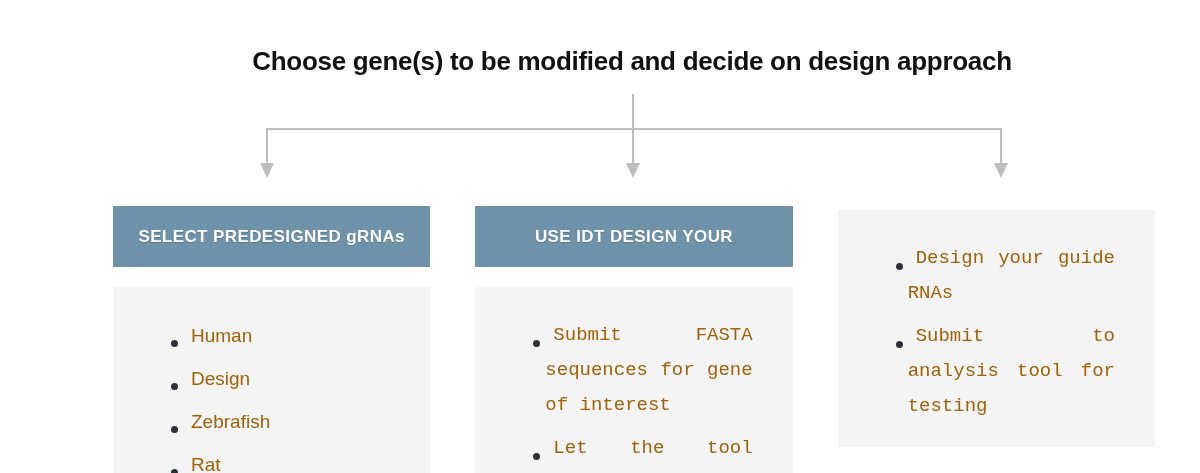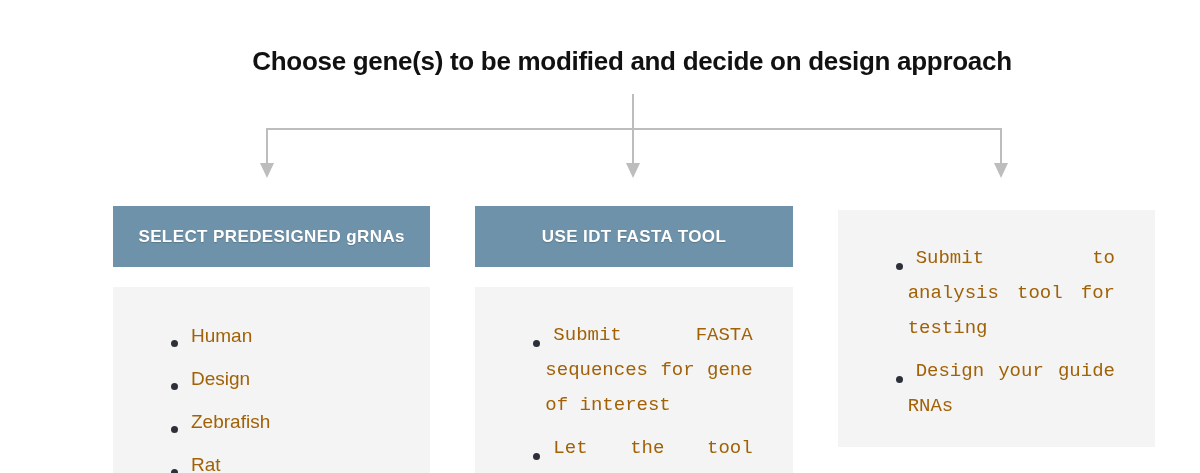--- a/index.html
+++ b/index.html
@@ -121,32 +121,32 @@
           <li><span class="bullet"></span><span>Human</span></li>
           <li><span class="bullet"></span><span>Design</span></li>
           <li><span class="bullet"></span><span>Zebrafish</span></li>
           <li><span class="bullet"></span><span>Rat</span></li>
           <li><span class="bullet"></span><span class="italic">C. design</span></li>
         </ul>
       </div>
     </div>
 
     <div class="column">
-      <div class="col-header">USE IDT FASTA TOOL</div>
+      <div class="col-header">USE IDT DESIGN YOUR</div>
       <div class="col-body">
         <ul class="bullet-list justified">
           <li><span class="bullet"></span><span>Submit FASTA sequences for gene of interest</span></li>
           <li><span class="bullet"></span><span>Let the tool design custom guide RNAs</span></li>
         </ul>
       </div>
     </div>
 
     <div class="column">
       <div class="col-body">
         <ul class="bullet-list justified">
+          <li><span class="bullet"></span><span>Design your guide RNAs</span></li>
           <li><span class="bullet"></span><span>Submit to analysis tool for testing</span></li>
-          <li><span class="bullet"></span><span>Design your guide RNAs</span></li>
         </ul>
       </div>
     </div>
 
   </div>
 </div>
 
 </body></html>

